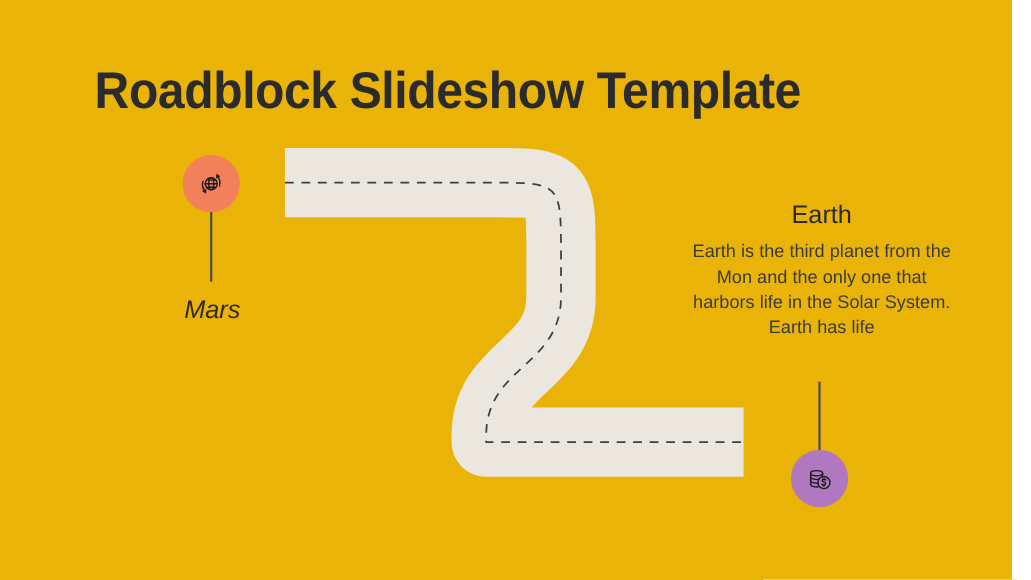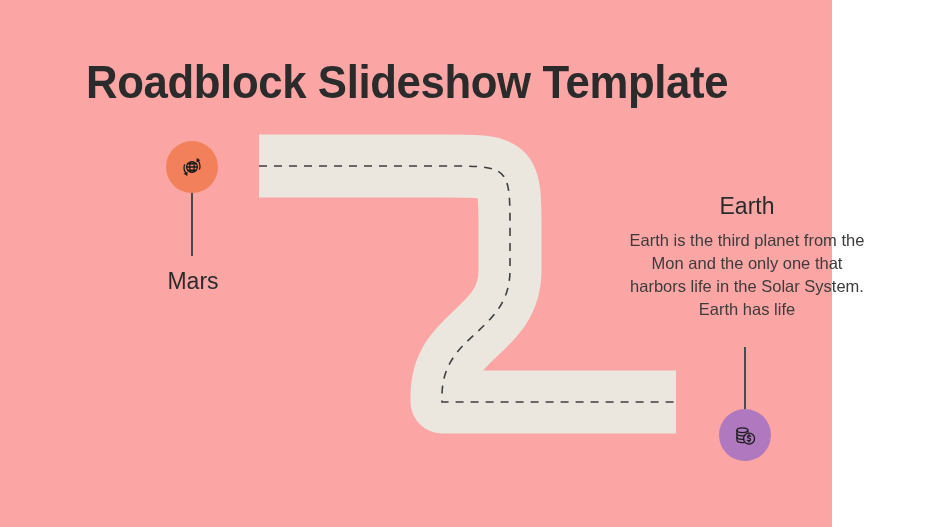--- a/index.html
+++ b/index.html
@@ -12,23 +12,23 @@
     background: #ffffff;
     font-family: "Liberation Sans", sans-serif;
     overflow: hidden;
     position: relative;
   }
 
   #slide {
     position: absolute;
     left: 0;
     top: 0;
-    width: 832px;
+    width: 920px;
     height: 527px;
-    background: #fca5a5;
+    background: #eab308;
   }
 
   
   #page-title {
     position: absolute;
     left: 86px;
     top: 54px;
     font-size: 47px;
     line-height: 56px;
     font-weight: bold;
@@ -107,24 +107,25 @@
     font-size: 16.5px;
     line-height: 23px;
     color: #3c3c3c;
     margin: 0;
   }
 
   #info-mars {
     left: 68px;
     top: 266px;
     width: 250px;
+    font-style: italic;
   }
   #info-earth {
     left: 626px;
-    top: 191px;
+    top: 180px;
     width: 242px;
   }
 </style>
 </head>
 <body>
 
 <div id="slide">
 
   <div id="page-title">Roadblock Slideshow Template</div>
 

